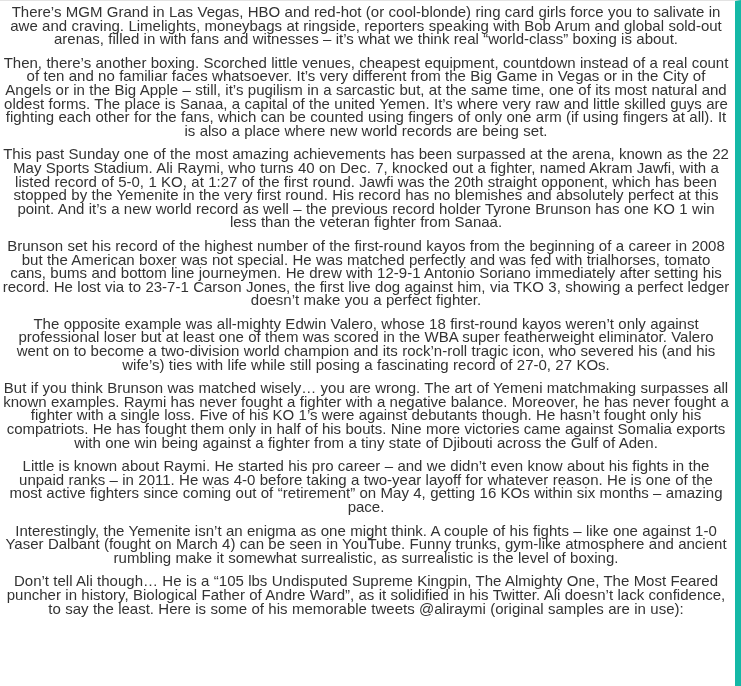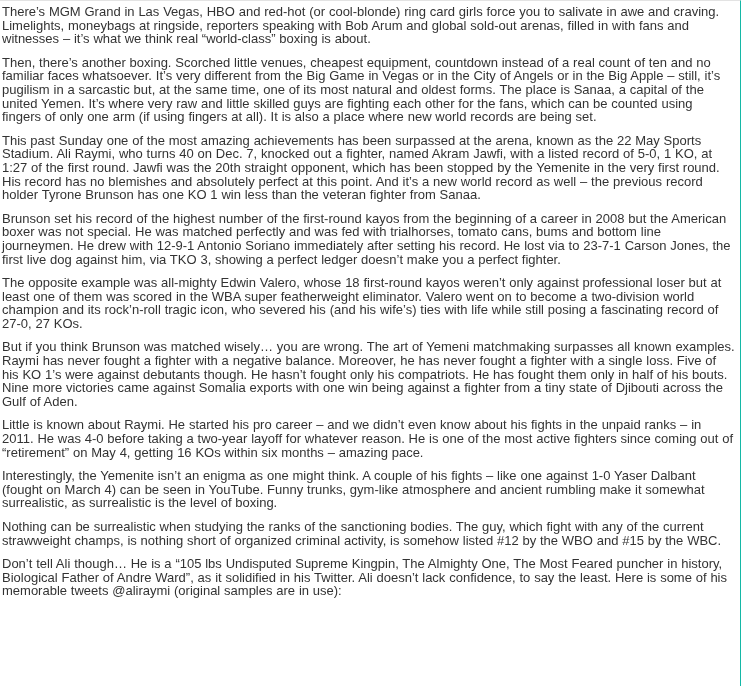--- a/index.html
+++ b/index.html
@@ -6,42 +6,41 @@
     margin: 0;
     padding: 0;
     background: #ffffff;
   }
   .page {
     width: 741px;
     height: 686px;
     box-sizing: border-box;
     background: #ffffff;
     border-top: 1px solid #e3e3e3;
-    border-right: 1px solid #14b8a6;
+    border-right: 6px solid #14b8a6;
     padding: 4px 5px 0 2px;
     overflow: hidden;
     font-family: "Liberation Sans", "DejaVu Sans", sans-serif;
-    font-size: 13px;
+    font-size: 15px;
     line-height: 13.6px;
     color: #333333;
-    text-align: left;
+    text-align: center;
   }
   .page p {
     margin: 0 0 10px 0;
     padding: 0;
     word-spacing: 0.2px;
   }
 </style>
 </head>
 <body>
 
 <div class="page">
   <p>There’s MGM Grand in Las Vegas, HBO and red-hot (or cool-blonde) ring card girls force you to salivate in awe and craving. Limelights, moneybags at ringside, reporters speaking with Bob Arum and global sold-out arenas, filled in with fans and witnesses – it’s what we think real “world-class” boxing is about.</p>
   <p>Then, there’s another boxing. Scorched little venues, cheapest equipment, countdown instead of a real count of ten and no familiar faces whatsoever. It’s very different from the Big Game in Vegas or in the City of Angels or in the Big Apple – still, it’s pugilism in a sarcastic but, at the same time, one of its most natural and oldest forms. The place is Sanaa, a capital of the united Yemen. It’s where very raw and little skilled guys are fighting each other for the fans, which can be counted using fingers of only one arm (if using fingers at all). It is also a place where new world records are being set.</p>
   <p>This past Sunday one of the most amazing achievements has been surpassed at the arena, known as the 22 May Sports Stadium. Ali Raymi, who turns 40 on Dec. 7, knocked out a fighter, named Akram Jawfi, with a listed record of 5-0, 1 KO, at 1:27 of the first round. Jawfi was the 20th straight opponent, which has been stopped by the Yemenite in the very first round. His record has no blemishes and absolutely perfect at this point. And it’s a new world record as well – the previous record holder Tyrone Brunson has one KO 1 win less than the veteran fighter from Sanaa.</p>
   <p>Brunson set his record of the highest number of the first-round kayos from the beginning of a career in 2008 but the American boxer was not special. He was matched perfectly and was fed with trialhorses, tomato cans, bums and bottom line journeymen. He drew with 12-9-1 Antonio Soriano immediately after setting his record. He lost via  to 23-7-1 Carson Jones, the first live dog against him, via TKO 3, showing a perfect ledger doesn’t make you a perfect fighter.</p>
   <p>The opposite example was all-mighty Edwin Valero, whose 18 first-round kayos weren’t only against professional loser but at least one of them was scored in the WBA super featherweight eliminator. Valero went on to become a two-division world champion and its rock’n-roll tragic icon, who severed his (and his wife’s) ties with life while still posing a fascinating record of 27-0, 27 KOs.</p>
   <p>But if you think Brunson was matched wisely… you are wrong. The art of Yemeni matchmaking surpasses all known examples. Raymi has never fought a fighter with a negative balance. Moreover, he has never fought a fighter with a single loss. Five of his KO 1’s were against debutants though. He hasn’t fought only his compatriots. He has fought them only in half of his bouts. Nine more victories came against Somalia exports with one win being against a fighter from a tiny state of Djibouti across the Gulf of Aden.</p>
   <p>Little is known about Raymi. He started his pro career – and we didn’t even know about his fights in the unpaid ranks – in 2011. He was 4-0 before taking a two-year layoff for whatever reason. He is one of the most active fighters since coming out of “retirement” on May 4, getting 16 KOs within six months – amazing pace.</p>
   <p>Interestingly, the Yemenite isn’t an enigma as one might think. A couple of his fights – like one against 1-0 Yaser Dalbant (fought on March 4) can be seen in YouTube. Funny trunks, gym-like atmosphere and ancient rumbling make it somewhat surrealistic, as surrealistic is the level of boxing.</p>
-  <p>Nothing can be surrealistic when studying the ranks of the sanctioning bodies. The guy, which fight with any of the current strawweight champs, is nothing short of organized criminal activity, is somehow listed #12 by the WBO and #15 by the WBC.</p>
   <p>Don’t tell Ali though… He is a “105 lbs Undisputed Supreme Kingpin, The Almighty One, The Most Feared puncher in history, Biological Father of Andre Ward”, as it solidified in his Twitter. Ali doesn’t lack confidence, to say the least. Here is some of his memorable tweets @aliraymi (original samples are in use):</p>
 </div>
 
 </body></html>

